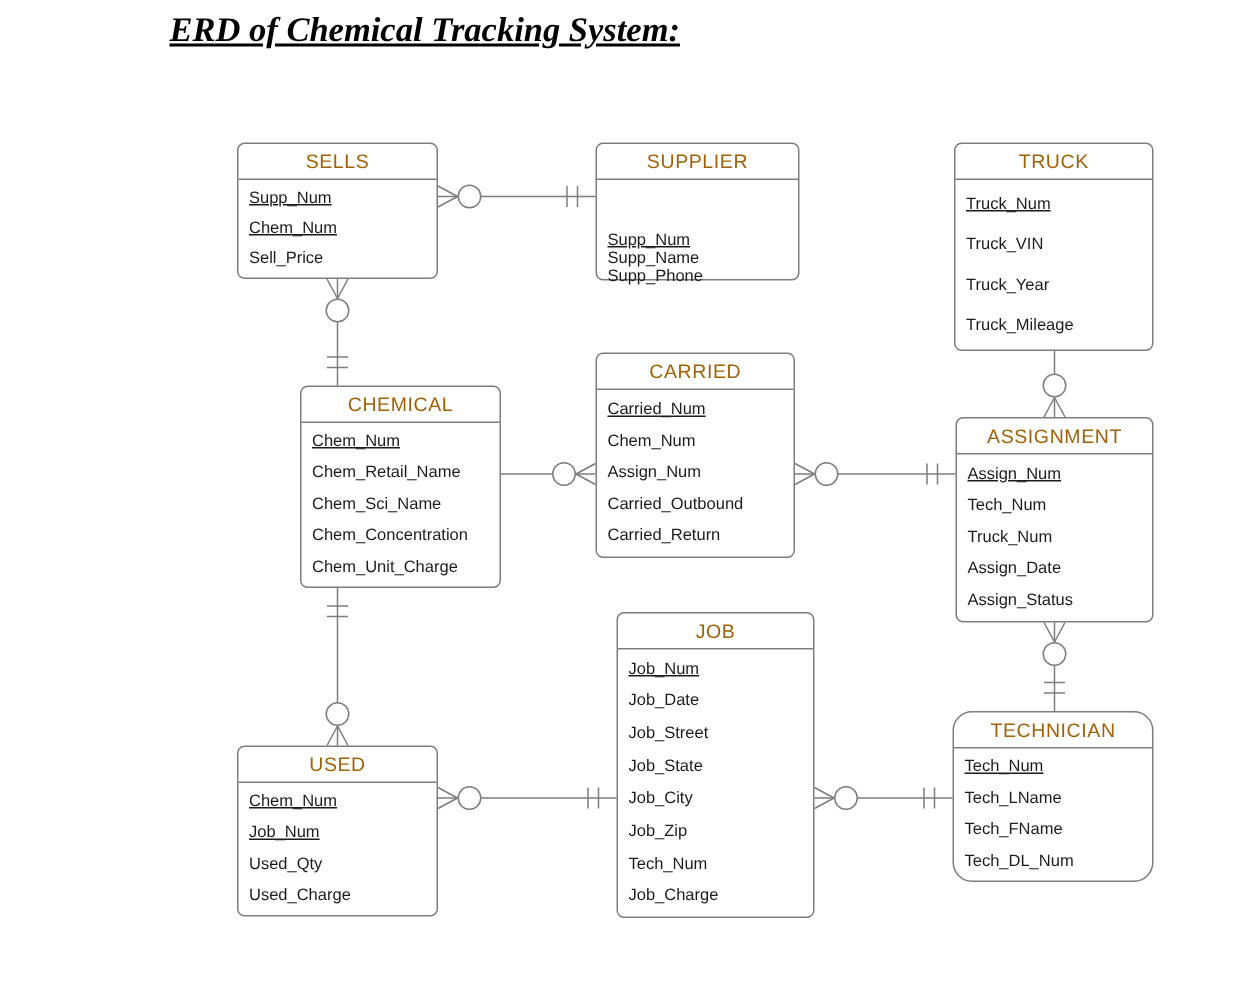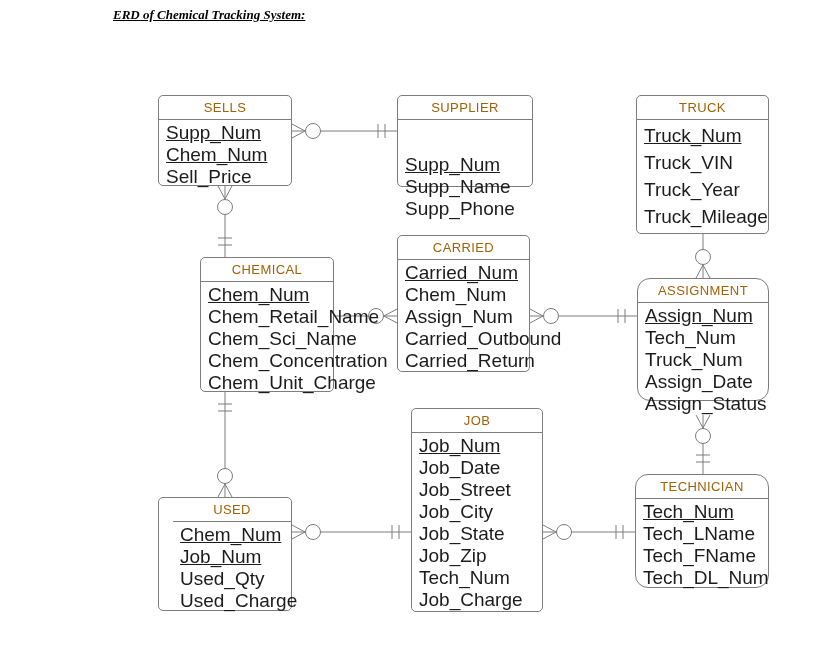--- a/index.html
+++ b/index.html
@@ -8,21 +8,21 @@
     background: #ffffff;
     position: relative;
     overflow: hidden;
     font-family: "Liberation Sans", sans-serif;
   }
   #page-title {
     position: absolute;
     left: 113px; top: 7px;
     margin: 0;
     font-family: "Liberation Serif", serif;
-    font-size: 13px;
+    font-size: 23px;
     font-weight: bold;
     font-style: italic;
     text-decoration: underline;
     color: #000000;
     white-space: nowrap;
   }
   #diagram { position: absolute; left: 0; top: 0; width: 840px; height: 657px; }
   #connector-layer { position: absolute; left: 0; top: 0; }
   #entity-layer { position: absolute; left: 0; top: 0; width: 100%; height: 100%; }
   .entity {
@@ -49,21 +49,21 @@
     flex: 1;
     display: flex;
     flex-direction: column;
     padding: 2px 0 3px 0;
   }
   .attr {
     flex: 1;
     display: flex;
     align-items: center;
     padding-left: 7px;
-    font-size: 19px;
+    font-size: 11px;
     color: #1c1c1c;
     white-space: nowrap;
   }
   .attr.pk { text-decoration: underline; }
 </style>
 </head>
 <body>
 
 <h1 id="page-title">ERD of Chemical Tracking System:</h1>
 
@@ -181,44 +181,44 @@
       <div class="entity" style="left: 397px; top: 235px; width: 133px; height: 137px;">
         <div class="entity-header">CARRIED</div>
         <div class="entity-attrs">
           <div class="attr pk">Carried_Num</div>
           <div class="attr">Chem_Num</div>
           <div class="attr">Assign_Num</div>
           <div class="attr">Carried_Outbound</div>
           <div class="attr">Carried_Return</div>
         </div>
       </div>
-      <div class="entity" style="left: 637px; top: 278px; width: 132px; height: 123px; border-radius: 13px;">
+      <div class="entity" style="left: 637px; top: 278px; width: 132px; height: 137px;">
         <div class="entity-header">ASSIGNMENT</div>
         <div class="entity-attrs">
           <div class="attr pk">Assign_Num</div>
           <div class="attr">Tech_Num</div>
           <div class="attr">Truck_Num</div>
           <div class="attr">Assign_Date</div>
           <div class="attr">Assign_Status</div>
         </div>
       </div>
       <div class="entity" style="left: 411px; top: 408px; width: 132px; height: 204px;">
         <div class="entity-header">JOB</div>
         <div class="entity-attrs">
           <div class="attr pk">Job_Num</div>
           <div class="attr">Job_Date</div>
           <div class="attr">Job_Street</div>
+          <div class="attr">Job_State</div>
           <div class="attr">Job_City</div>
-          <div class="attr">Job_State</div>
           <div class="attr">Job_Zip</div>
           <div class="attr">Tech_Num</div>
           <div class="attr">Job_Charge</div>
         </div>
       </div>
-      <div class="entity" style="left: 158px; top: 497px; width: 134px; height: 114px; padding-left: 14px;">
+      <div class="entity" style="left: 158px; top: 497px; width: 134px; height: 114px;">
         <div class="entity-header">USED</div>
         <div class="entity-attrs">
           <div class="attr pk">Chem_Num</div>
           <div class="attr pk">Job_Num</div>
           <div class="attr">Used_Qty</div>
           <div class="attr">Used_Charge</div>
         </div>
       </div>
       <div class="entity" style="left: 635px; top: 474px; width: 134px; height: 114px; border-radius: 13px;">
         <div class="entity-header">TECHNICIAN</div>

